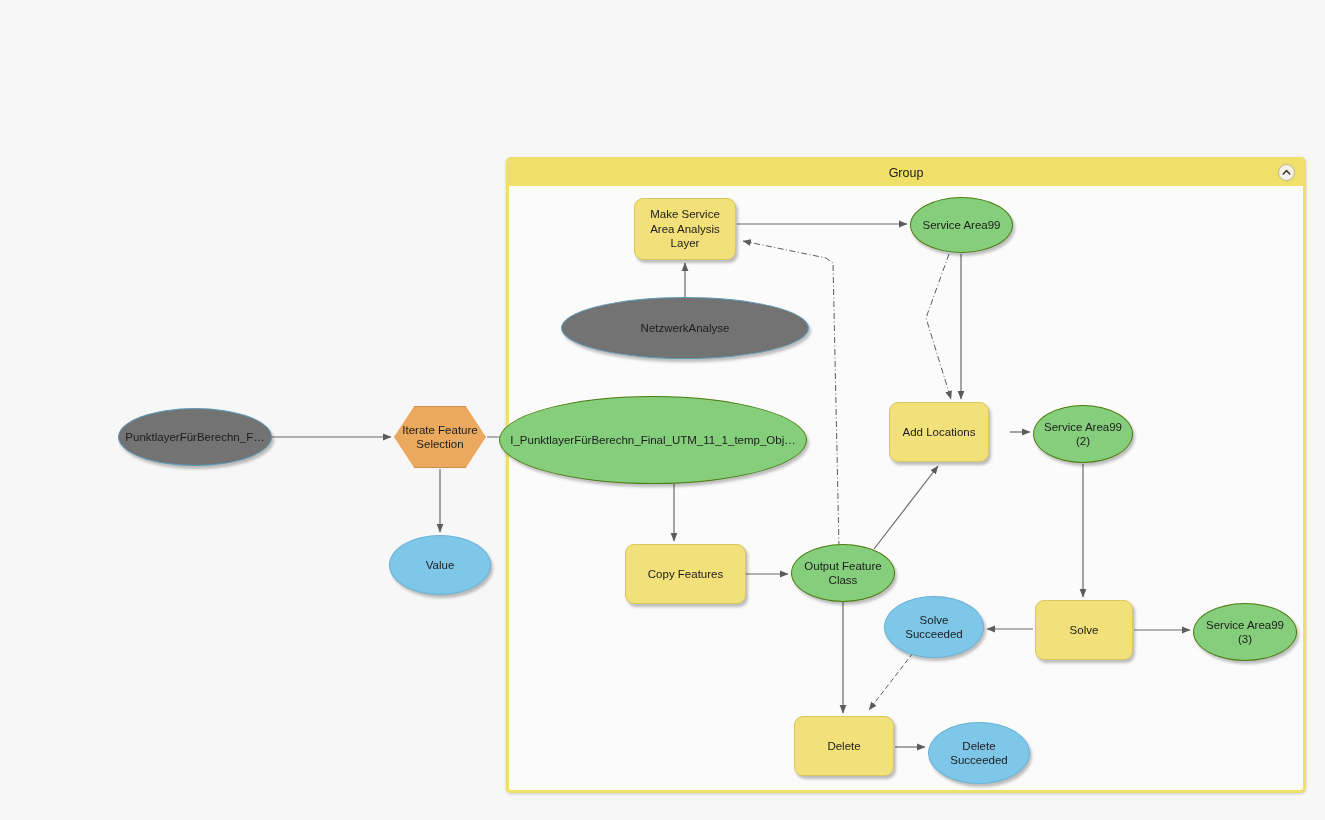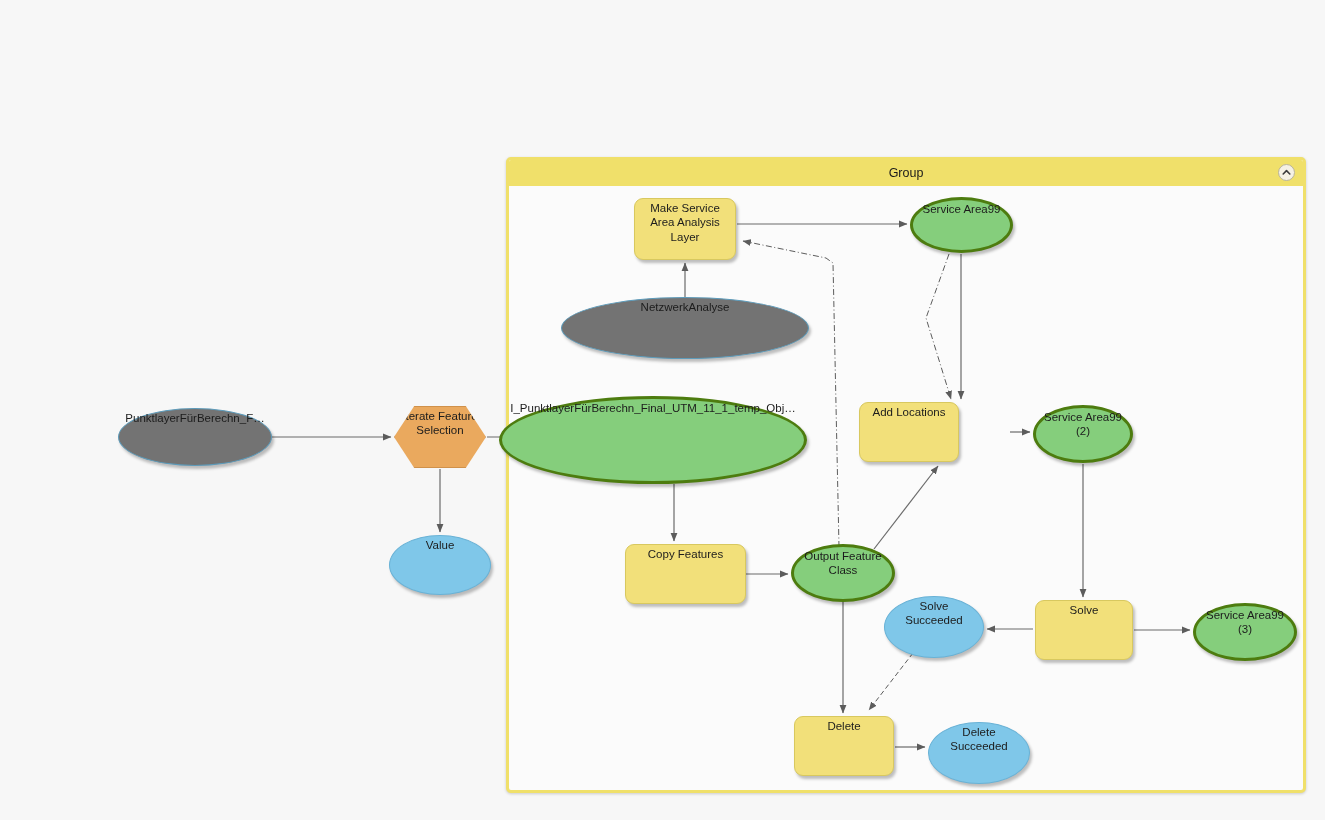--- a/index.html
+++ b/index.html
@@ -64,20 +64,21 @@
     justify-content: center;
     cursor: pointer;
   }
   .group-collapse svg { display:block; }
 
   
   .node {
     position: absolute;
     box-sizing: border-box;
     display: flex;
+    align-items: center;
     justify-content: center;
     text-align: center;
     color: #1c1c1c;
     font-size: 11.5px;
     line-height: 1.25;
     padding: 2px 6px;
     cursor: pointer;
     white-space: pre-line;
   }
   .tool {
@@ -85,21 +86,21 @@
     border: 1px solid #d8c85f;
     border-radius: 9px;
     box-shadow: 2px 3px 3px rgba(0,0,0,0.25);
   }
   .ellipse {
     border-radius: 50%;
     box-shadow: 2px 3px 3px rgba(0,0,0,0.25);
   }
   .data-green {
     background: #85ce7c;
-    border: 3px solid #4d7c0f;
+    border: 1px solid #4d7c0f;
   }
   .var-blue {
     background: #7fc7e9;
     border: 1px solid #69b2d6;
   }
   .var-darkblue {
     background: #737373;
     border: 1px solid #5d9bba;
   }
   .iterator {
@@ -197,21 +198,21 @@
   </div>
 
   <div class="node ellipse data-green" id="n-service_area99" style="left: 889px; top: 197px; width: 103px; height: 56px;">
     <span>Service Area99</span>
   </div>
 
   <div class="node ellipse data-green" id="n-punktlayer_temp" style="left: 478px; top: 396px; width: 308px; height: 88px;">
     <span>I_PunktlayerFürBerechn_Final_UTM_11_1_temp_Obj…</span>
   </div>
 
-  <div class="node tool" id="n-add_locations" style="left: 838px; top: 402px; width: 100px; height: 60px;">
+  <div class="node tool" id="n-add_locations" style="left: 868px; top: 402px; width: 100px; height: 60px;">
     <span>Add Locations</span>
   </div>
 
   <div class="node ellipse data-green" id="n-service_area99_2" style="left: 1012px; top: 405px; width: 100px; height: 58px;">
     <span>Service Area99
 (2)</span>
   </div>
 
   <div class="node tool" id="n-copy_features" style="left: 604px; top: 544px; width: 121px; height: 60px;">
     <span>Copy Features</span>

